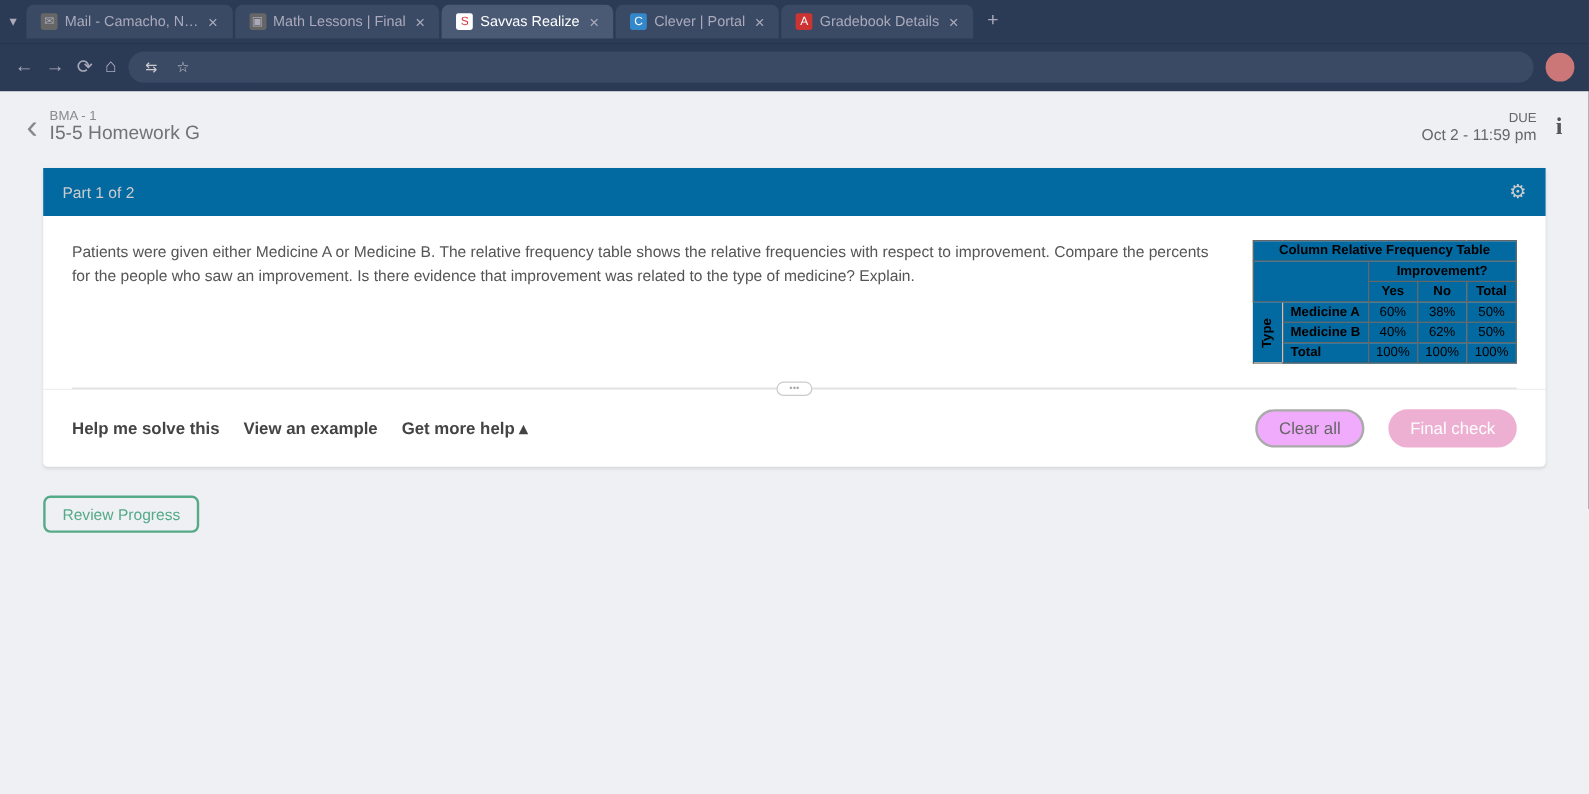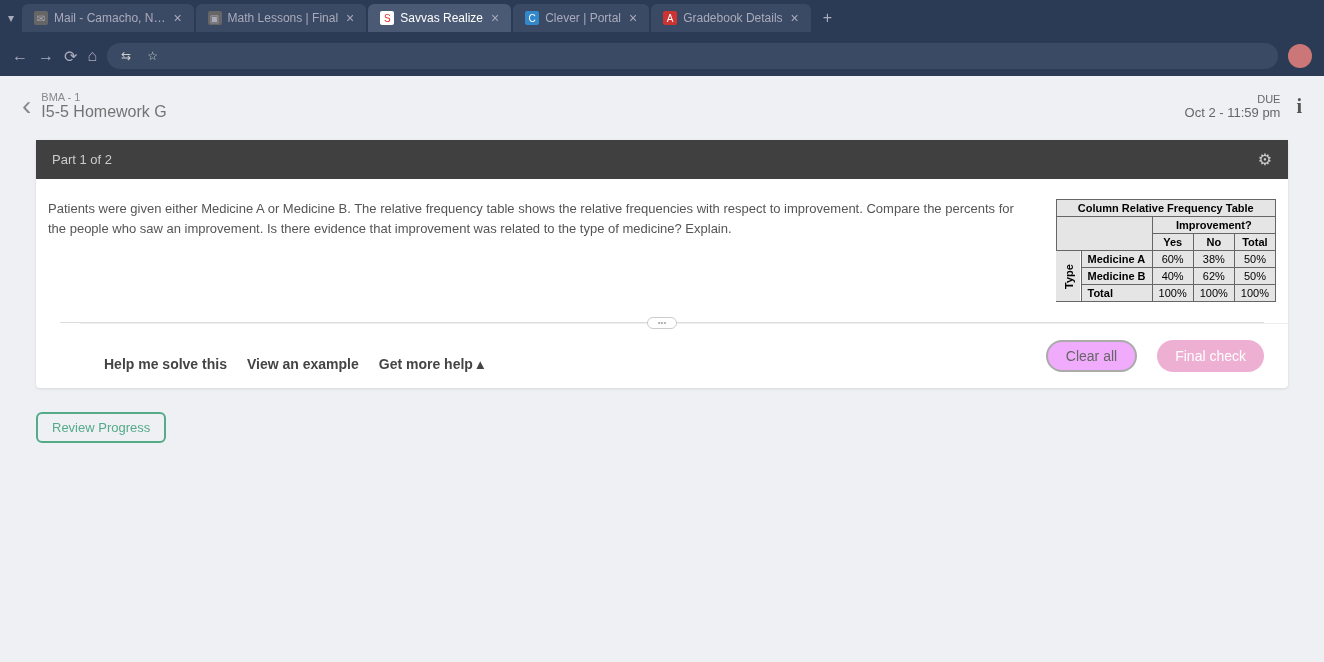--- a/index.html
+++ b/index.html
@@ -25,44 +25,44 @@
     .back-chevron { font-size: 28px; color: #888; margin-right: 10px; cursor: pointer; }
     .header-text { flex: 1; }
     .course-label { font-size: 11px; color: #888; }
     .assignment-title { font-size: 16px; color: #737373; }
     .due-block { text-align: right; color: #666; margin-left: 23px; }
     .due-label { font-size: 11px; }
     .due-date { font-size: 13px; }
     .info-icon { font-size: 20px; color: #555; margin-left: 16px; font-family: serif; font-weight: bold; }
     
     .content-card { background: #fff; border-radius: 4px; margin: 4px 20px; box-shadow: 0 1px 3px rgba(0,0,0,0.1); }
-    .part-banner { background: #404040; color: #ccc; padding: 10px 16px; font-size: 13px; display: flex; align-items: center; justify-content: space-between; }
+    .part-banner { background: #0369a1; color: #ccc; padding: 10px 16px; font-size: 13px; display: flex; align-items: center; justify-content: space-between; }
     .gear-icon { color: #ccc; font-size: 16px; }
     
-    .question-area { padding: 20px 12px; display: flex; gap: 24px; }
+    .question-area { padding: 20px 24px; display: flex; gap: 24px; }
     .question-text { flex: 1; font-size: 13px; color: #555; line-height: 1.5; }
     
     .freq-table { border-collapse: collapse; font-size: 11px; }
-    .freq-table th, .freq-table td { border: 1px solid #666; padding: 2px 6px; text-align: center; background: #e5e5e5; }
+    .freq-table th, .freq-table td { border: 1px solid #666; padding: 2px 6px; text-align: center; background: #0369a1; }
     .freq-table th { font-weight: bold; }
     .freq-table .row-header { text-align: left; font-weight: bold; }
     .type-label { writing-mode: vertical-rl; transform: rotate(180deg); font-weight: bold; padding: 4px 2px; }
     
     .divider { border-top: 1px solid #ddd; margin: 0 24px; position: relative; }
     .divider-handle { position: absolute; left: 50%; top: -6px; transform: translateX(-50%); width: 30px; height: 12px; border: 1px solid #ccc; border-radius: 10px; background: #fff; font-size: 8px; text-align: center; color: #aaa; }
     
     .answer-area { padding: 20px 24px 40px; font-size: 13px; color: #555; position: relative; }
     .answer-line { display: flex; align-items: center; gap: 6px; }
     .dropdown-box { width: 70px; height: 24px; border: 2px solid #5a7ab0; background: #eef; display: flex; align-items: center; justify-content: flex-end; padding: 0 4px; cursor: pointer; }
     .dropdown-arrow { font-size: 10px; color: #555; }
     
     .dropdown-menu { position: absolute; left: 200px; top: 50px; width: 130px; background: #fff; border: 1px solid #ddd; box-shadow: 0 2px 8px rgba(0,0,0,0.15); padding: 30px 0; }
     .dropdown-item { padding: 12px 20px; font-size: 13px; color: #666; cursor: pointer; }
     
-    .footer-bar { padding: 16px 24px; display: flex; align-items: flex-end; gap: 20px; border-top: 1px solid #eee; margin-left: 44px; }
+    .footer-bar { padding: 16px 24px; display: flex; align-items: center; gap: 20px; border-top: 1px solid #eee; }
     .help-link { font-size: 14px; color: #444; font-weight: bold; cursor: pointer; }
     .spacer { flex: 1; }
     .btn-clear { border: 2px solid #aaa; border-radius: 18px; padding: 6px 18px; font-size: 14px; color: #666; background: #f0abfc; cursor: pointer; }
     .btn-final { border: none; border-radius: 18px; padding: 8px 18px; font-size: 14px; color: #fff; background: #e890c0; cursor: pointer; opacity: 0.7; }
     
     .review-link { margin: 20px 20px; display: inline-block; border: 2px solid #5a8; border-radius: 6px; padding: 6px 14px; color: #5a8; font-size: 13px; }
   </style>
 </head>
 <body>
 

